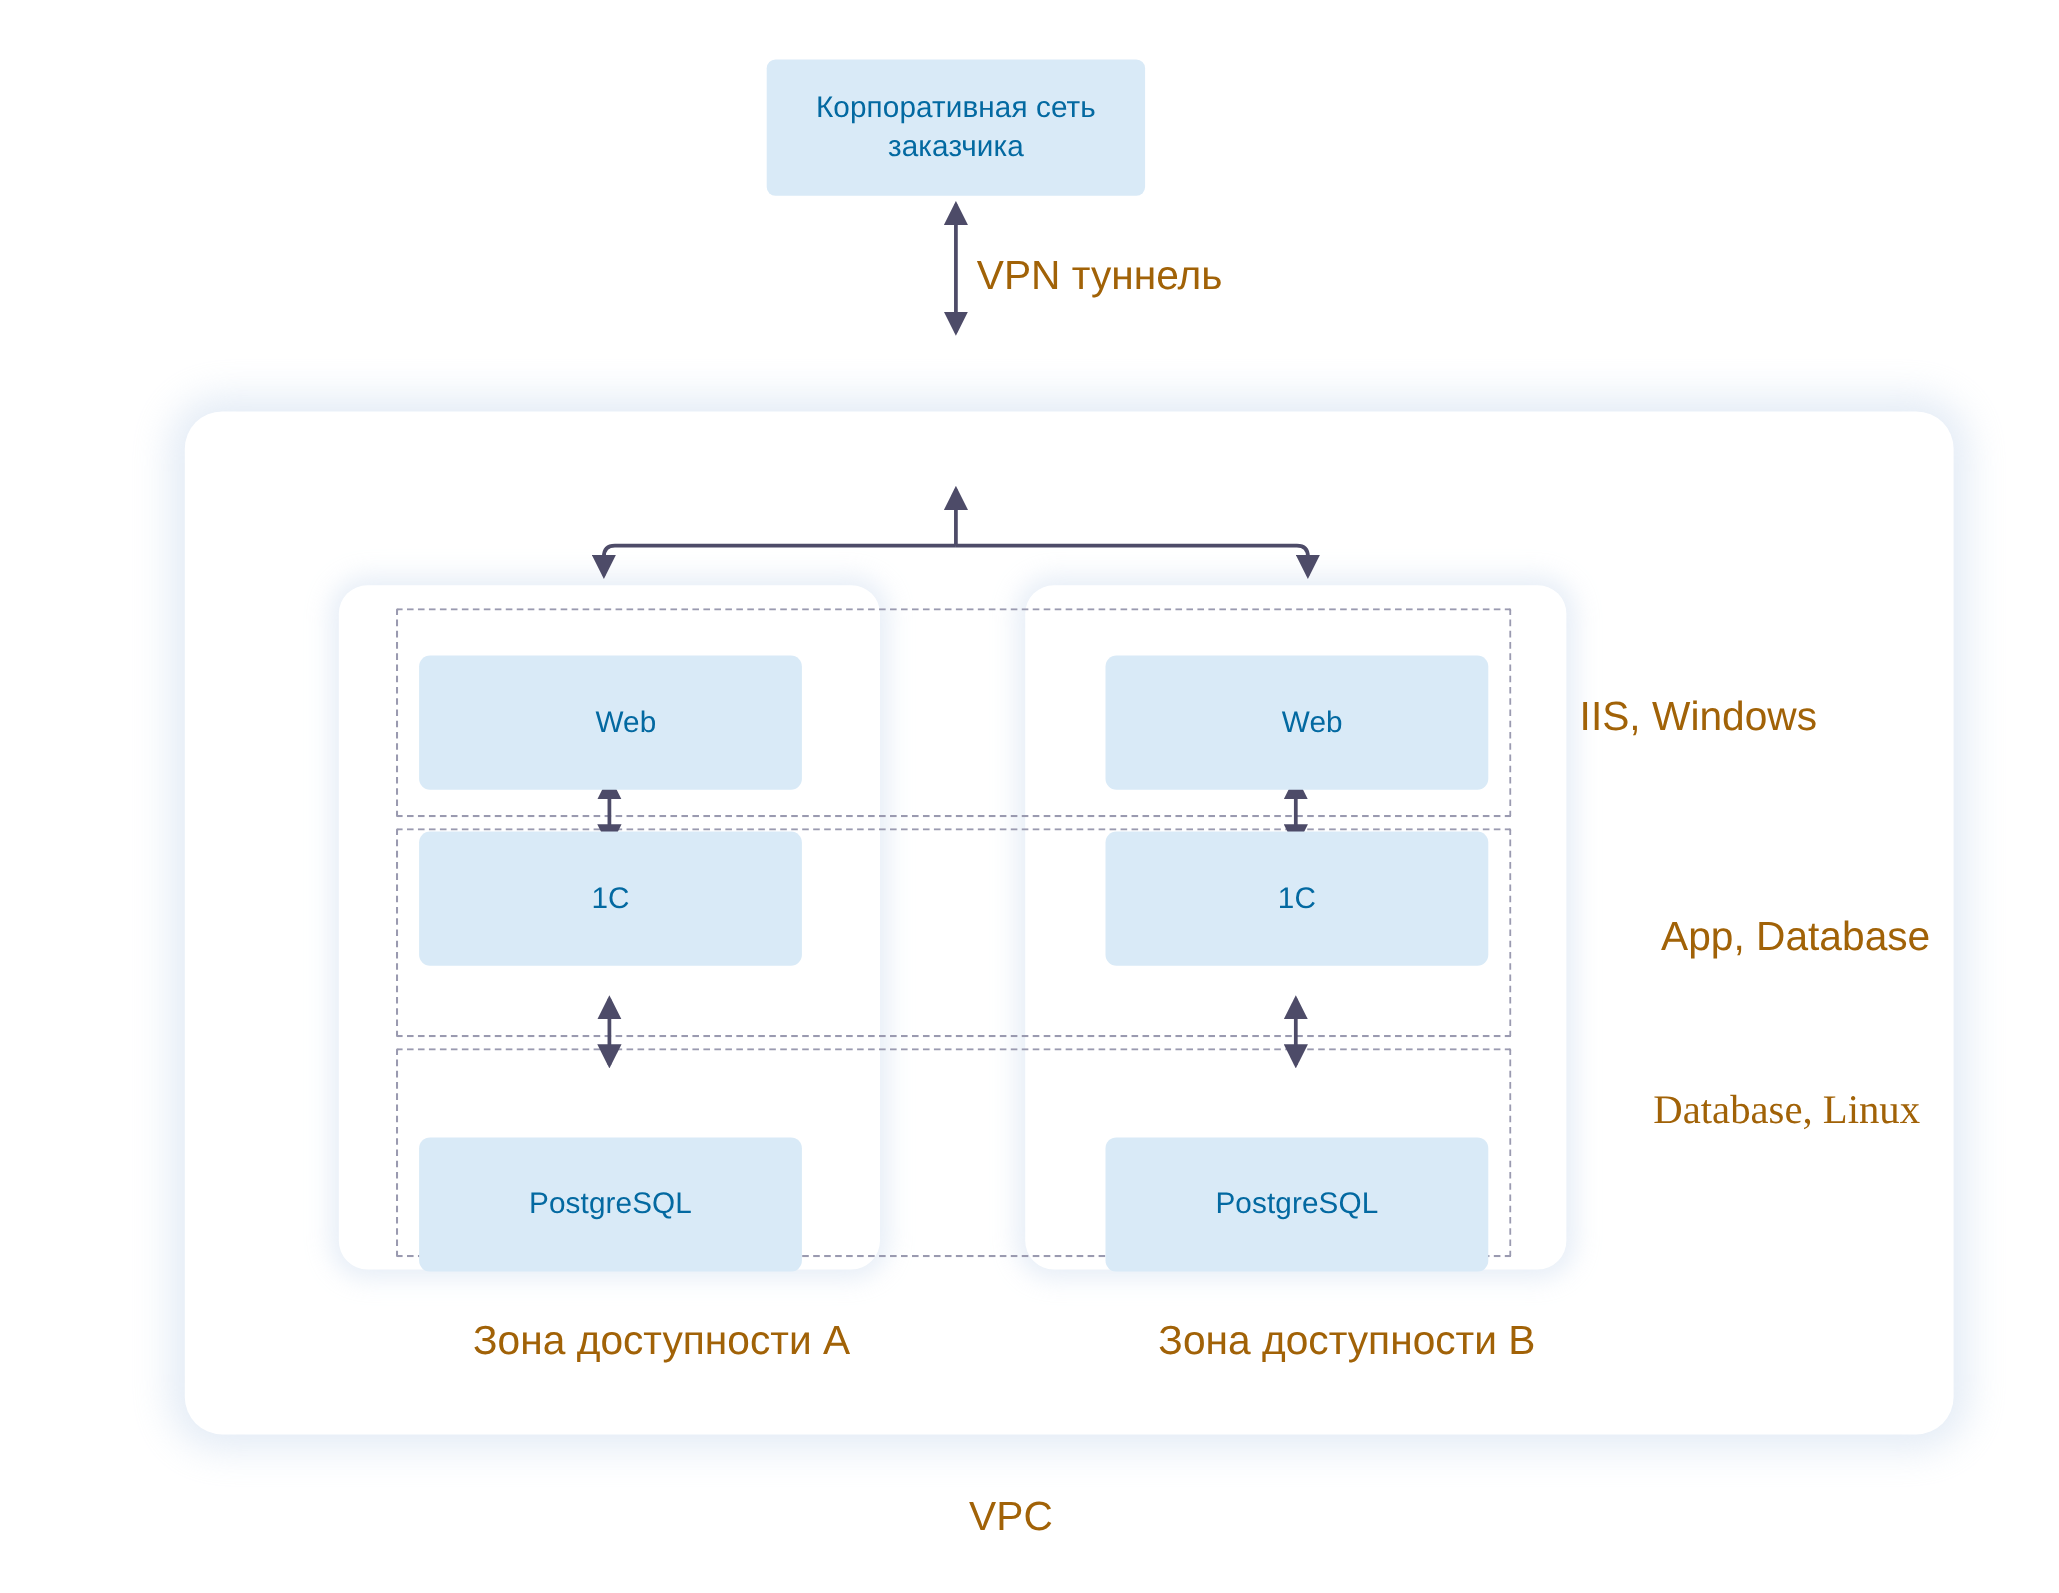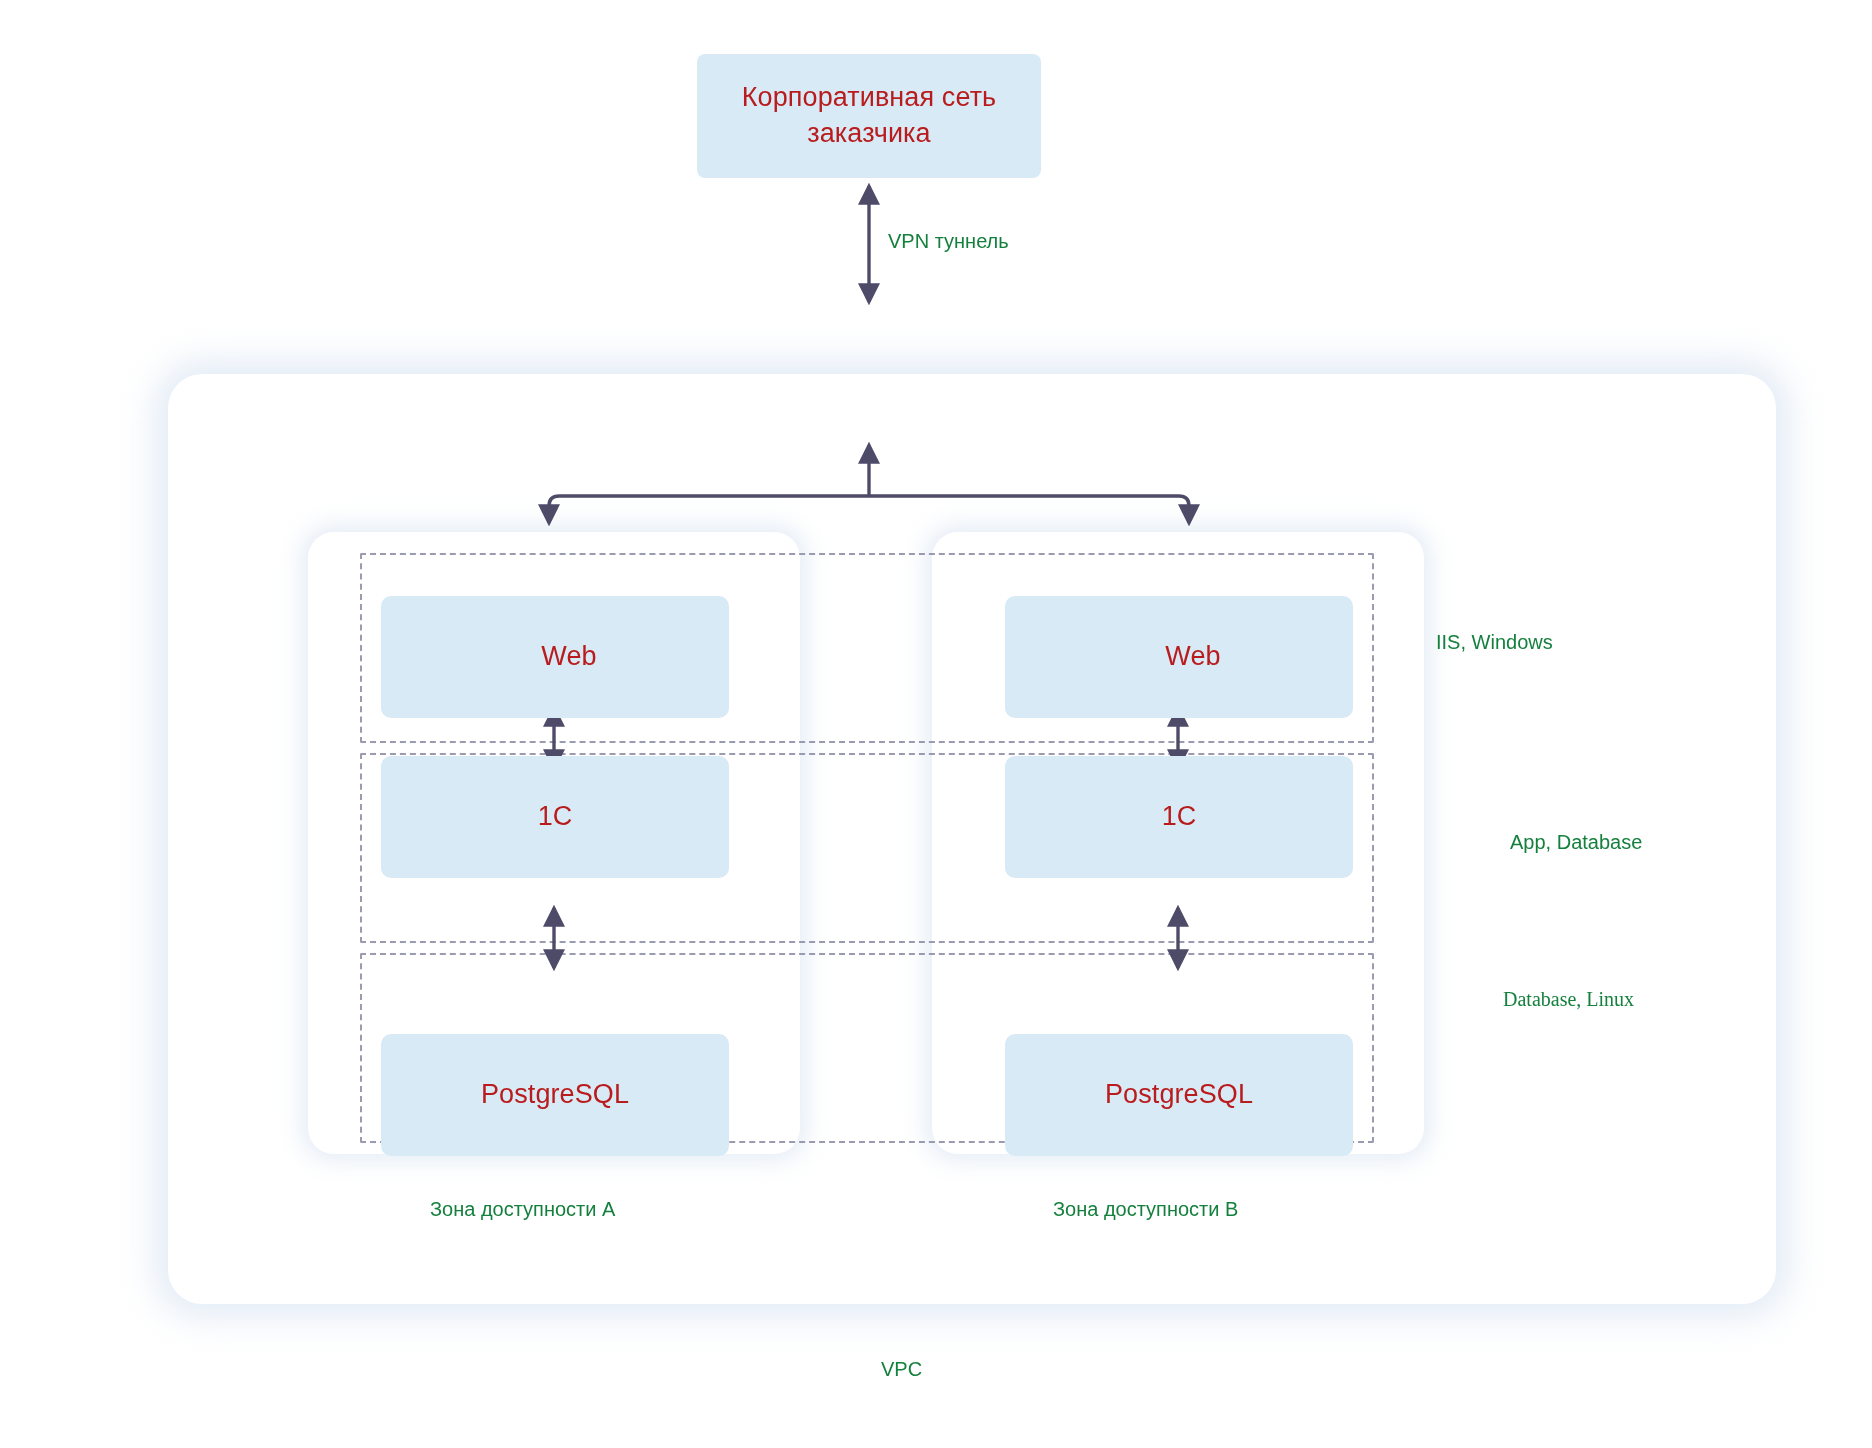--- a/index.html
+++ b/index.html
@@ -19,21 +19,21 @@
 
   
   .node {
     position: absolute;
     background: #d9eaf7;
     border-radius: 10px;
     display: flex;
     align-items: center;
     justify-content: center;
     text-align: center;
-    color: #b91c1c;
+    color: #0369a1;
     font-size: 27px;
     line-height: 1.32;
     letter-spacing: 0.1px;
   }
 
   
   #vpc-container {
     position: absolute;
     left: 168px;
     top: 374px;
@@ -84,22 +84,22 @@
     border-radius: 8px;
   }
   #vpn-gateway {
     left: 697px; top: 310px; width: 344px; height: 122px;
     border-radius: 8px;
   }
 
   
   .plain-label {
     position: absolute;
-    color: #15803d;
-    font-size: 20px;
+    color: #a16207;
+    font-size: 37px;
     white-space: nowrap;
   }
   #vpn-tunnel-label { left: 888px; top: 230px; }
   #tier-label-web   { left: 1436px; top: 631px; }
   #tier-label-app   { left: 1510px; top: 831px; }
   #tier-label-db    { left: 1503px; top: 988px; font-family: Liberation Serif, serif; }
   #zone-label-a     { left: 430px;  top: 1198px; }
   #zone-label-b     { left: 1053px; top: 1198px; }
   #vpc-label        { left: 845px;  top: 1358px; margin-left: 36px; }
 

